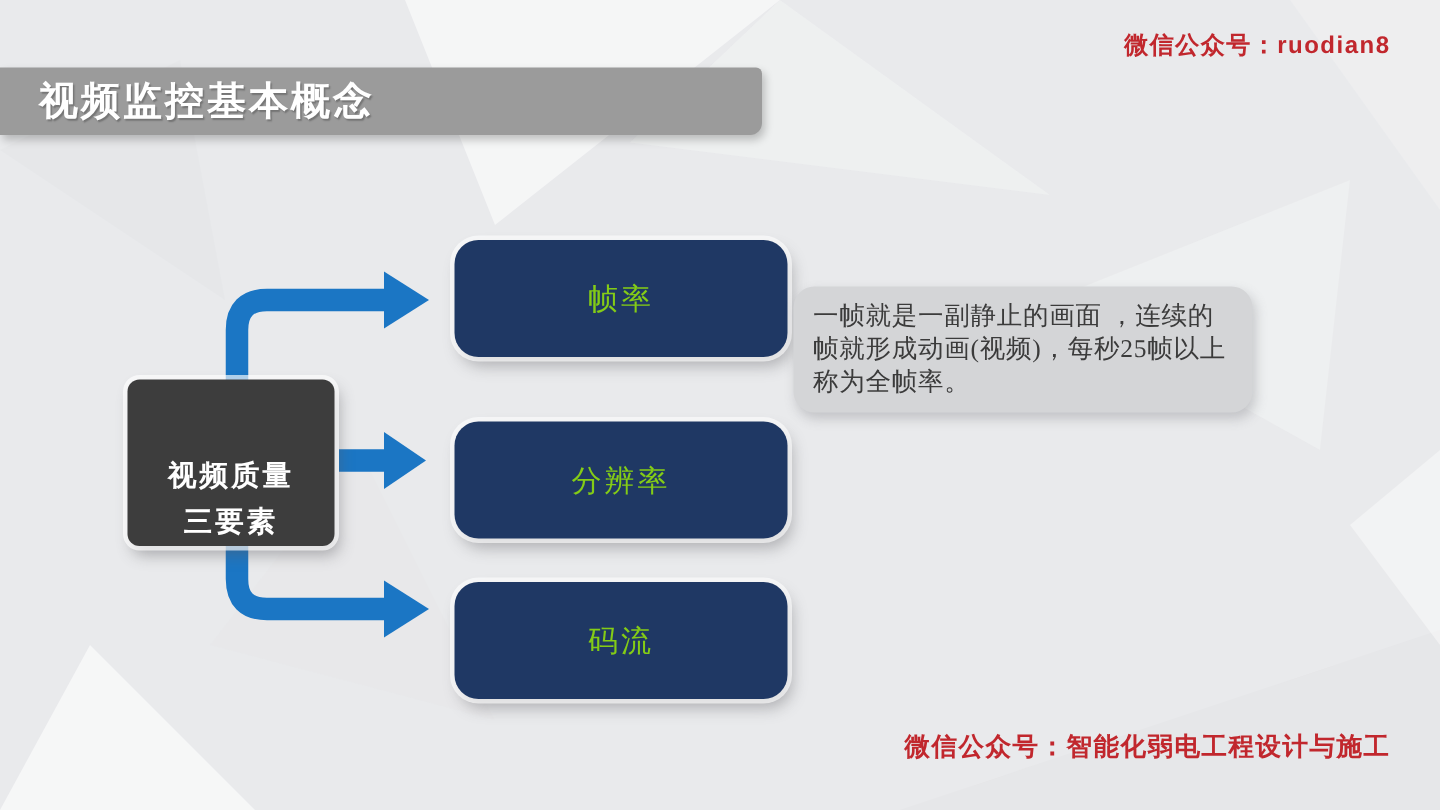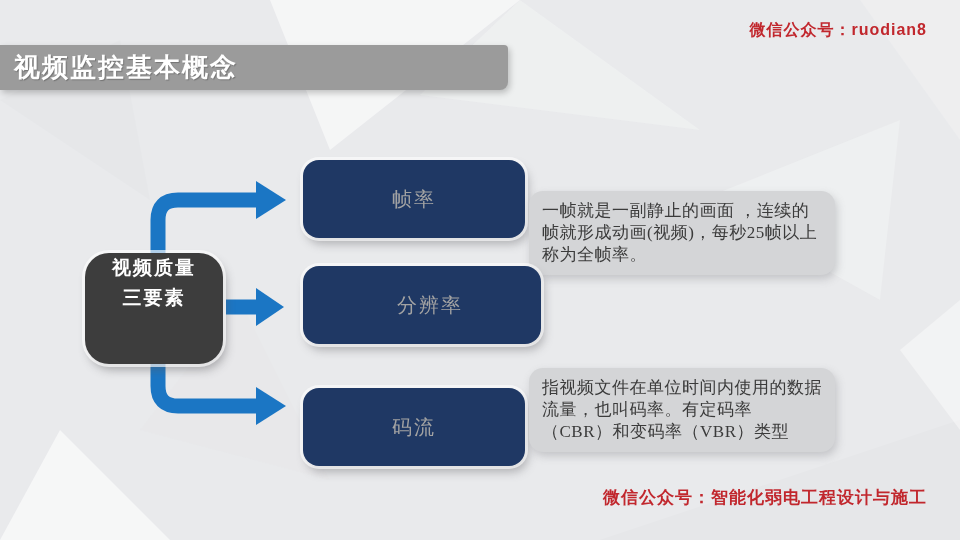--- a/index.html
+++ b/index.html
@@ -27,61 +27,61 @@
   
   .ribbon {
     position:absolute; left:0; top:45px; width:508px; height:45px;
     background: var(--ribbon-gray, #9b9b9b);
     border-radius: 0 4px 8px 0;
     box-shadow: 2px 3px 6px rgba(0,0,0,0.22);
     display:flex; align-items:center;
   }
   .ribbon .title {
     color:#ffffff; font-size:26px; font-weight:bold;
-    padding-left:14px; letter-spacing:2px;
+    padding-left:26px; letter-spacing:2px;
     text-shadow: 1px 1px 1px rgba(0,0,0,0.25);
   }
 
   
   .hub {
     position:absolute; left:85px; top:253px; width:138px; height:111px;
     background: var(--node-dark, #3d3d3d);
-    border-radius:24px;
+    border-radius:8px;
     box-shadow: 0 0 0 3px rgba(255,255,255,0.65), 3px 6px 10px rgba(90,90,95,0.45);
-    display:flex; flex-direction:column; align-items:center; justify-content:flex-start;
+    display:flex; flex-direction:column; align-items:center; justify-content:flex-end;
     color:#ffffff; font-size:19px; font-weight:bold; letter-spacing:2px; line-height:1.6;
   }
 
   
   .connectors { position:absolute; inset:0; width:960px; height:540px; pointer-events:none; }
   .connectors path { stroke: var(--accent-blue, #1b76c4); stroke-width:15; fill:none; }
   .connectors polygon { fill: var(--accent-blue, #1b76c4); }
 
   
   .item-box {
     position:absolute; left:303px; width:222px; height:78px;
     background: var(--box-navy, #1f3864);
     border-radius:16px;
     box-shadow: 0 0 0 3px rgba(255,255,255,0.6), 3px 6px 10px rgba(90,90,95,0.4);
     display:flex; align-items:center; justify-content:center;
-    color:#a3a3a3; font-size:20px; letter-spacing:2px;
+    color:#84cc16; font-size:20px; letter-spacing:2px;
   }
   .item-desc {
     position:absolute; left:529px; width:306px;
     background: var(--panel-gray, #d4d5d7);
     border-radius:14px;
     box-shadow: 2px 4px 8px rgba(110,110,115,0.3);
     display:flex; align-items:center;
     padding:8px 13px; box-sizing:border-box;
     color: var(--text-dark, #3b3b3b);
     font-size:17px; line-height:22px; letter-spacing:0.5px;
     font-family: "Liberation Serif", serif;
   }
   .row1-box  { top:160px; }  .row1-desc { top:158px; height:84px;margin-top:33px; }
-  .row2-box  { top:266px;padding-left:16px; }  .row2-desc { top:262px; height:83px; }
+  .row2-box  { top:281px; }  .row2-desc { top:262px; height:83px; }
   .row3-box  { top:388px;align-items:center; }  .row3-desc { top:368px; height:84px; }
 </style>
 </head>
 <body>
 
 <div class="slide">
 
   <svg class="bg-pattern" viewBox="0 0 960 540" xmlns="http://www.w3.org/2000/svg" aria-hidden="true">
     <polygon points="270,0 520,0 330,150" fill="#ffffff" opacity="0.55"></polygon>
     <polygon points="520,0 700,130 420,95" fill="#f2f3f4" opacity="0.6"></polygon>
@@ -127,19 +127,16 @@
     <span>一帧就是一副静止的画面 ，连续的帧就形成动画(视频)，每秒25帧以上称为全帧率。</span>
   </div>
 
   <div class="item-box row2-box">
     <span>分辨率</span>
   </div>
 
   <div class="item-box row3-box">
     <span>码流</span>
   </div>
-  <div class="item-desc row3-desc">
-    <span>指视频文件在单位时间内使用的数据流量，也叫码率。有定码率（CBR）和变码率（VBR）类型</span>
-  </div>
 
   <div class="wm-bottom">微信公众号：智能化弱电工程设计与施工</div>
 
 </div>
 
 </body></html>

